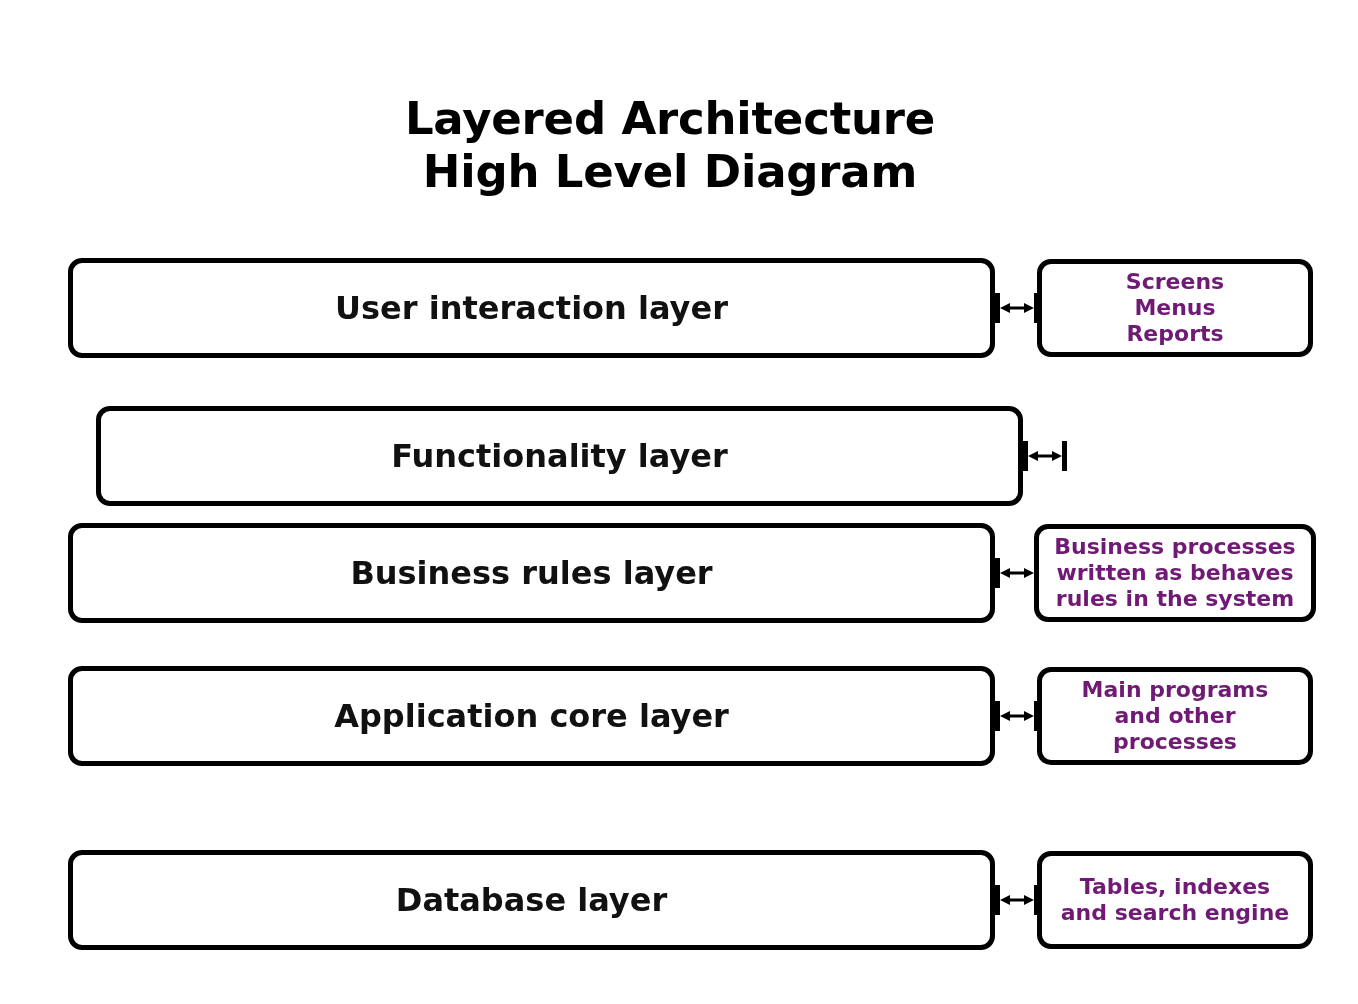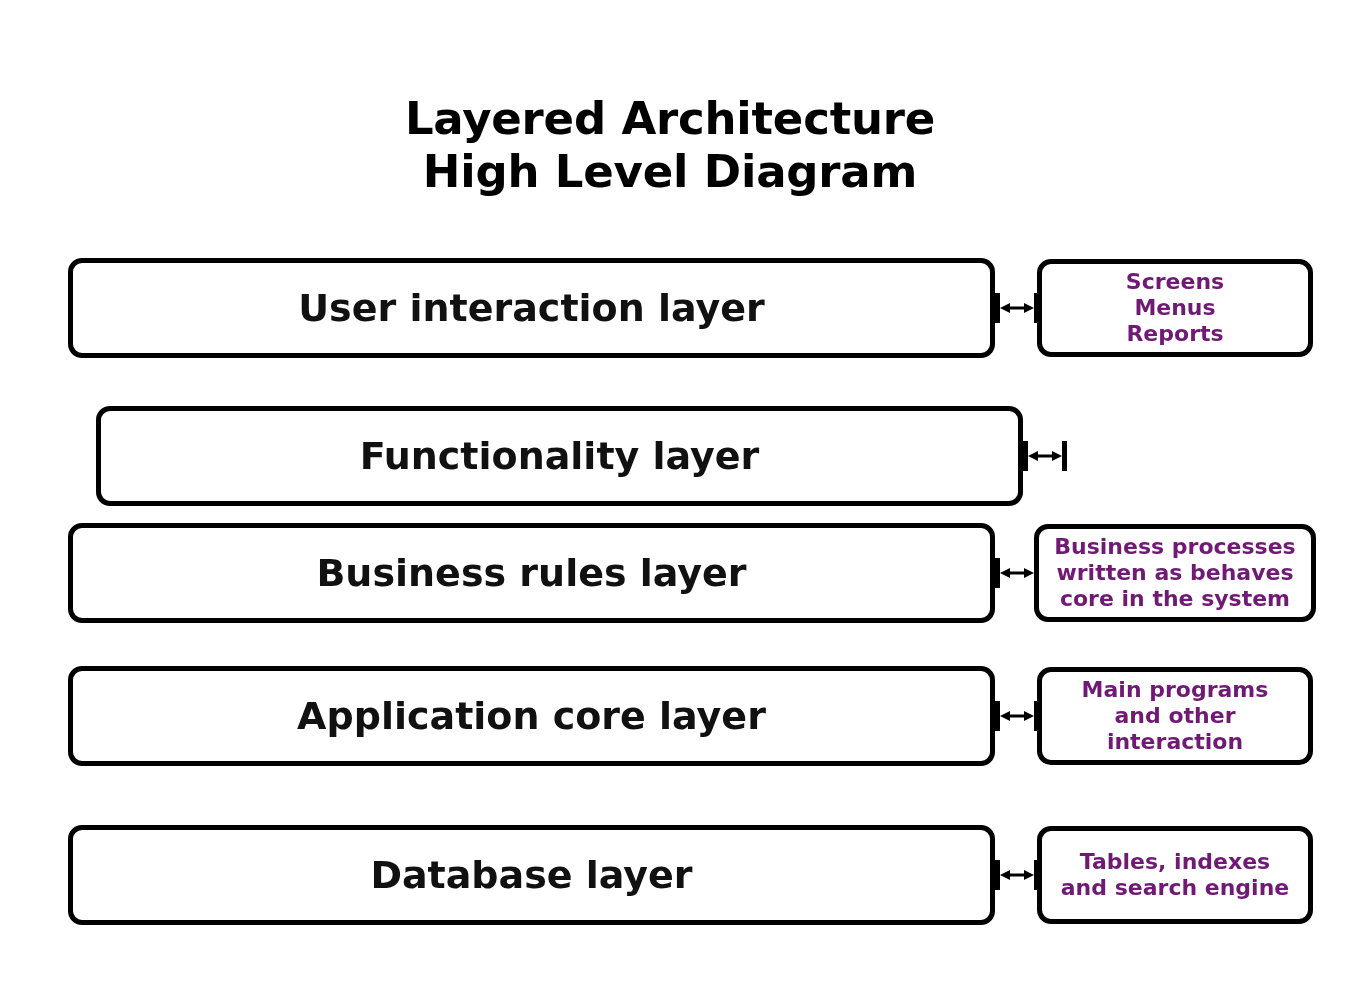--- a/index.html
+++ b/index.html
@@ -55,21 +55,21 @@
     box-sizing: border-box;
     border: 5px solid #000000;
     border-radius: 14px;
     background: #ffffff;
     display: flex;
     align-items: center;
     justify-content: center;
   }
   .layer-label {
     font-weight: bold;
-    font-size: 38px;
+    font-size: 32px;
     line-height: 34px;
     color: #111111;
     text-align: center;
     white-space: nowrap;
   }
 
   
   .connector {
     position: absolute;
     left: 995px;
@@ -165,21 +165,21 @@
         <line x1="41.5" y1="1" x2="41.5" y2="31" stroke="#000" stroke-width="5"></line>
         <line x1="9" y1="16" x2="35" y2="16" stroke="#000" stroke-width="3"></line>
         <polygon points="5,16 15,11 15,21" fill="#000"></polygon>
         <polygon points="39,16 29,11 29,21" fill="#000"></polygon>
       </svg>
     </div>
     <div class="note-box wide">
       <span class="note-text">
         <span class="nl">Business processes</span>
         <span class="nl">written as behaves</span>
-        <span class="nl">core in the system</span>
+        <span class="nl">rules in the system</span>
       </span>
     </div>
   </div>
 
   <div class="row" style="top:666px;">
     <div class="layer-box">
       <span class="layer-label">Application core layer</span>
     </div>
     <div class="connector">
       <svg width="44" height="32" viewBox="0 0 44 32" aria-hidden="true">
@@ -187,26 +187,26 @@
         <line x1="41.5" y1="1" x2="41.5" y2="31" stroke="#000" stroke-width="5"></line>
         <line x1="9" y1="16" x2="35" y2="16" stroke="#000" stroke-width="3"></line>
         <polygon points="5,16 15,11 15,21" fill="#000"></polygon>
         <polygon points="39,16 29,11 29,21" fill="#000"></polygon>
       </svg>
     </div>
     <div class="note-box">
       <span class="note-text">
         <span class="nl">Main programs</span>
         <span class="nl">and other</span>
-        <span class="nl">interaction</span>
-      </span>
-    </div>
-  </div>
-
-  <div class="row" style="top:825px;">
+        <span class="nl">processes</span>
+      </span>
+    </div>
+  </div>
+
+  <div class="row" style="top:850px;">
     <div class="layer-box">
       <span class="layer-label">Database layer</span>
     </div>
     <div class="connector">
       <svg width="44" height="32" viewBox="0 0 44 32" aria-hidden="true">
         <line x1="2.5" y1="1" x2="2.5" y2="31" stroke="#000" stroke-width="5"></line>
         <line x1="41.5" y1="1" x2="41.5" y2="31" stroke="#000" stroke-width="5"></line>
         <line x1="9" y1="16" x2="35" y2="16" stroke="#000" stroke-width="3"></line>
         <polygon points="5,16 15,11 15,21" fill="#000"></polygon>
         <polygon points="39,16 29,11 29,21" fill="#000"></polygon>

